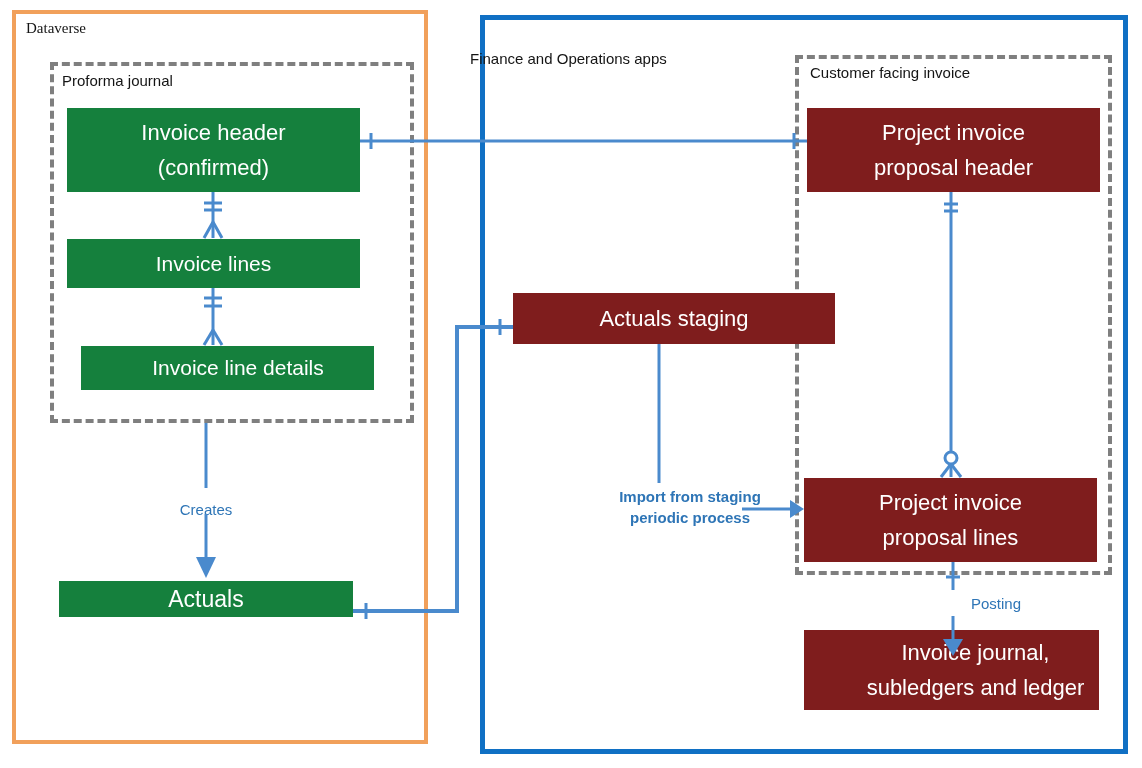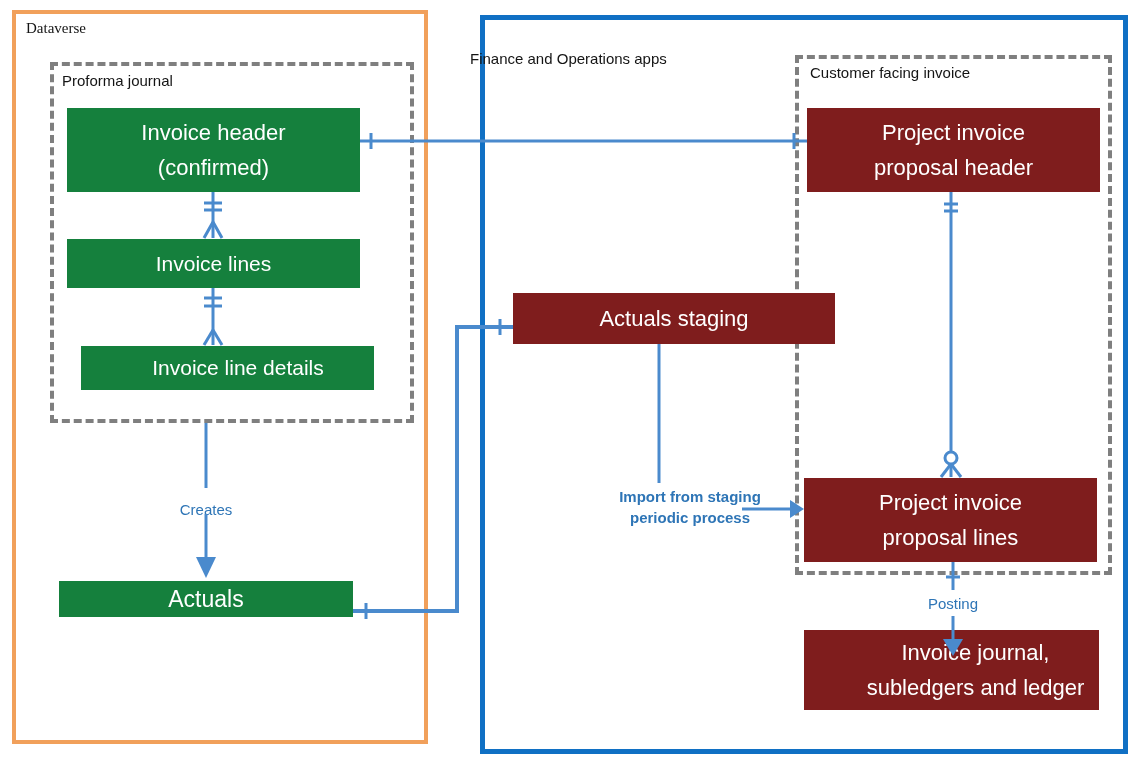--- a/index.html
+++ b/index.html
@@ -48,21 +48,21 @@
   <div class="box blue lg" style="left:807px;top:108px;width:293px;height:84px;">Project invoice
 proposal header</div>
   <div class="box blue lg" style="left:804px;top:478px;width:293px;height:84px;">Project invoice
 proposal lines</div>
   <div class="box blue lg" style="left:804px;top:630px;width:295px;height:80px;padding-left:48px;">Invoice journal,
 subledgers and ledger</div>
 
   <div class="flow-label" style="left:146px;top:491px;width:120px;margin-top:8px;">Creates</div>
   <div class="flow-label" style="left:590px;top:486px;width:200px;font-weight:bold;">Import from staging
 periodic process</div>
-  <div class="flow-label" style="left:893px;top:593px;width:120px;">Posting</div>
+  <div class="flow-label" style="left:936px;top:593px;width:120px;">Posting</div>
 
   <svg class="overlay" width="1142" height="768" viewBox="0 0 1142 768">
     <g stroke="#4A8ACD" stroke-width="3" fill="none">
 
       <line x1="360" y1="141" x2="807" y2="141"></line>
       <line x1="371" y1="133" x2="371" y2="149"></line>
       <line x1="794" y1="133" x2="794" y2="149"></line>
 
       <line x1="213" y1="192" x2="213" y2="238"></line>
       <line x1="204" y1="203" x2="222" y2="203"></line>

